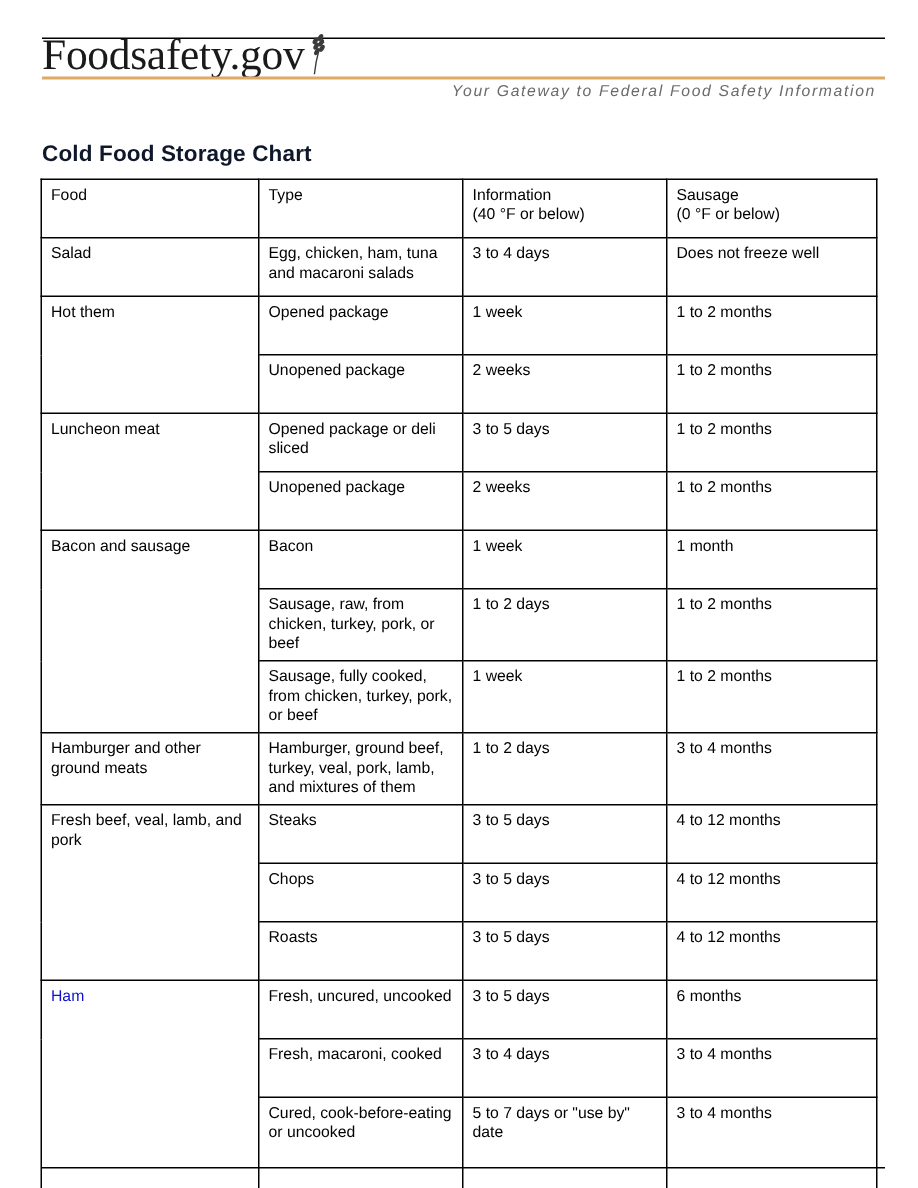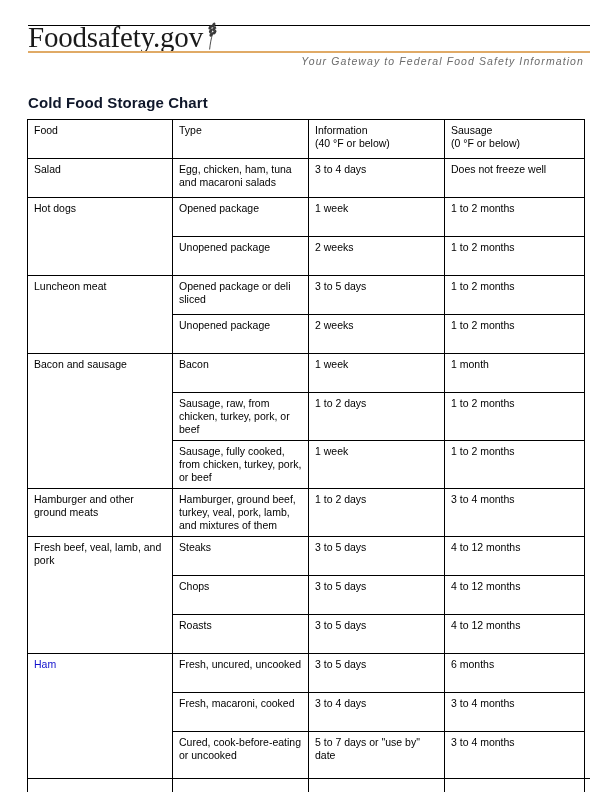--- a/index.html
+++ b/index.html
@@ -198,21 +198,21 @@
     </tr>
   </thead>
   <tbody id="table-body">
       <tr class="r-tall">
         <td class="food-cell">Salad</td>
         <td>Egg, chicken, ham, tuna and macaroni salads</td>
         <td>3 to 4 days</td>
         <td>Does not freeze well</td>
       </tr>
       <tr class="r-tall">
-        <td class="food-cell" rowspan="2">Hot dogs</td>
+        <td class="food-cell" rowspan="2">Hot them</td>
         <td>Opened package</td>
         <td>1 week</td>
         <td>1 to 2 months</td>
       </tr>
       <tr class="r-tall">
         <td>Unopened package</td>
         <td>2 weeks</td>
         <td>1 to 2 months</td>
       </tr>
       <tr class="r-tall">

